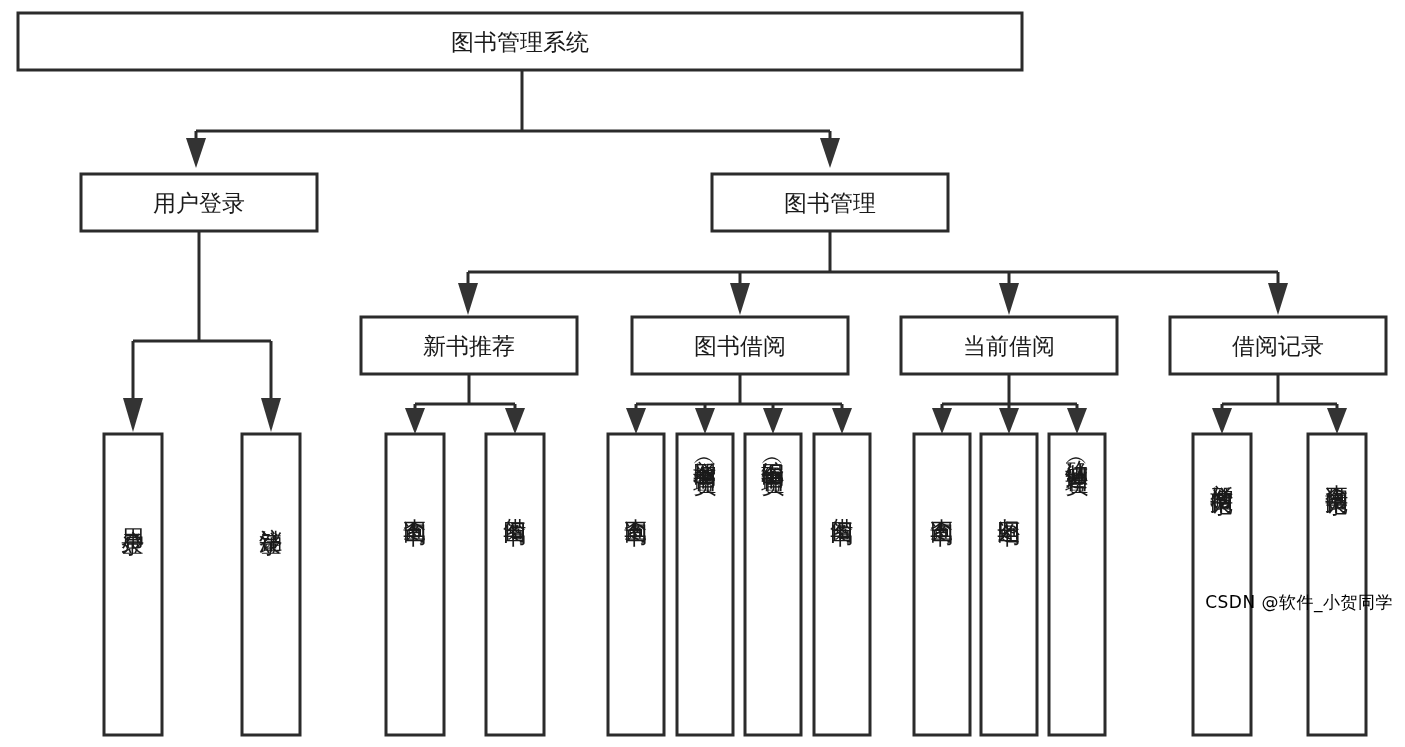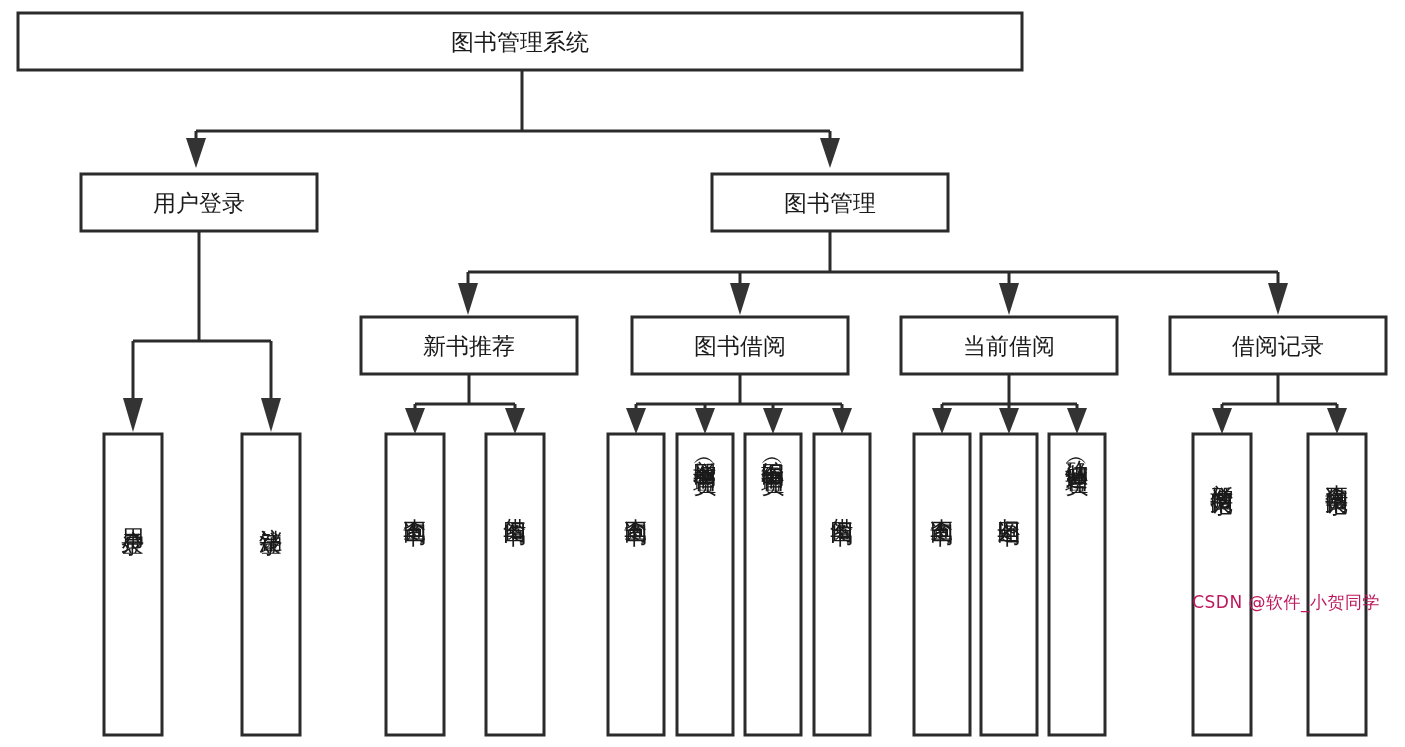--- a/index.html
+++ b/index.html
@@ -64,25 +64,25 @@
     text-orientation: upright;
     font-family: "DejaVu Sans", "Liberation Sans", sans-serif;
     font-size: 23px;
     line-height: 1.06;
     letter-spacing: 2px;
     color: #1a1a1a;
     white-space: nowrap;
   }
   .watermark {
     position: absolute;
-    right: 25px;
+    right: 12px;
     bottom: 6px;
     font-family: "DejaVu Sans", "Liberation Sans", sans-serif;
     font-size: 17px;
-    color: #be185d;
+    color: #000000;
     letter-spacing: 0.5px;
     white-space: nowrap;
   }
 </style>
 </head>
 <body>
 
 <div id="diagram-root">
 
   <svg class="diagram" viewBox="0 0 1405 747">

